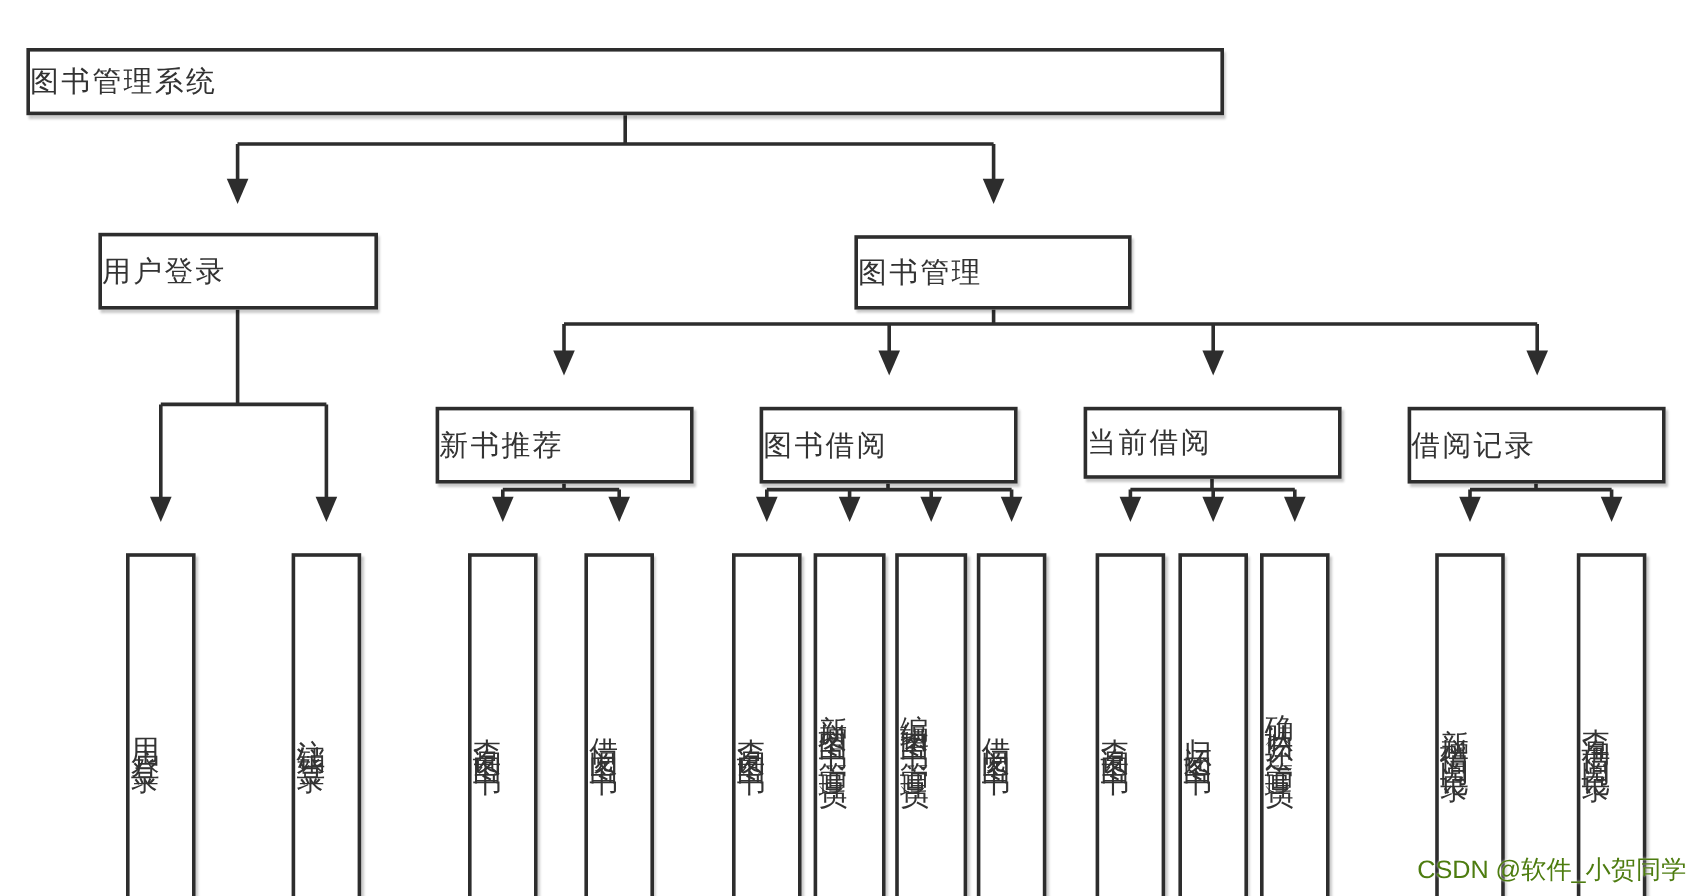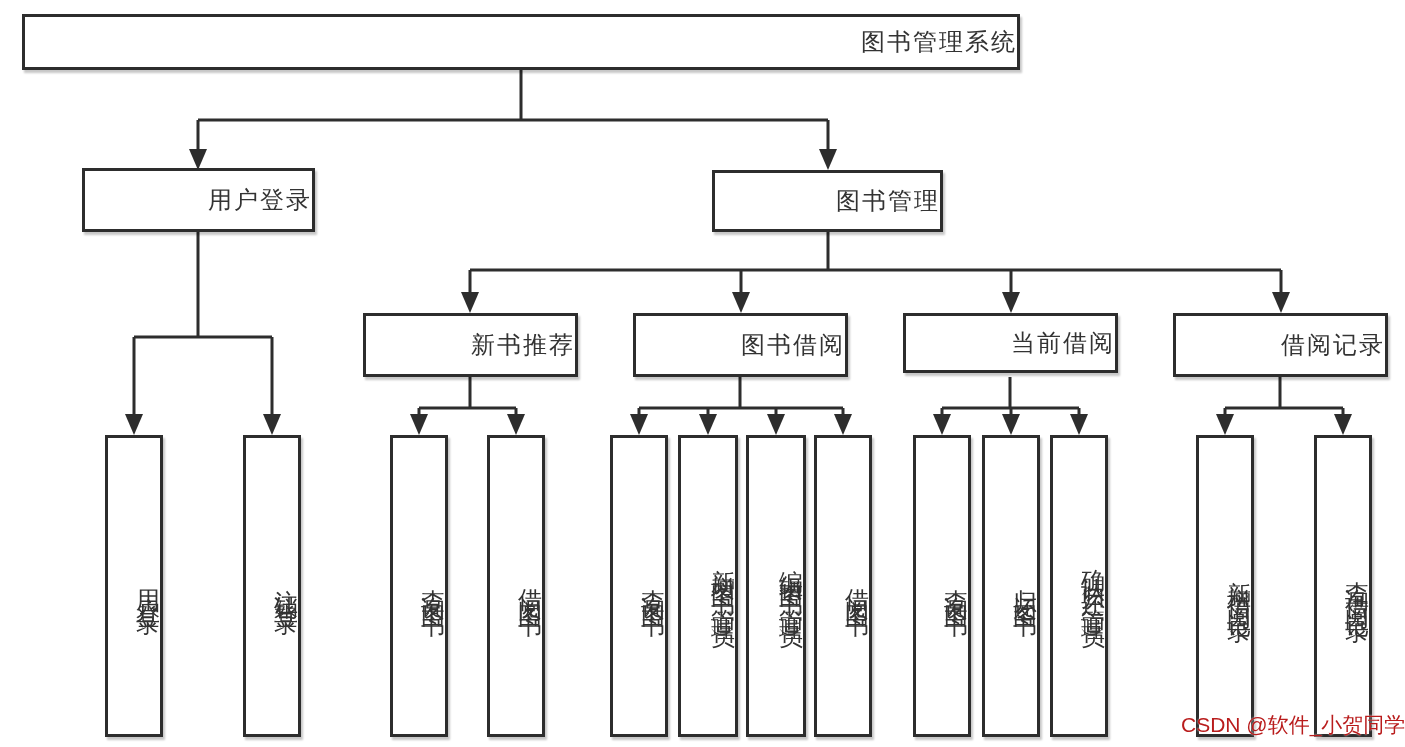--- a/index.html
+++ b/index.html
@@ -17,44 +17,45 @@
     width: 1405px; height: 747px;
     z-index: 1;
   }
   .node {
     position: absolute;
     background: #ffffff;
     border: 3px solid #2d2d2d;
     box-sizing: border-box;
     display: flex;
     align-items: center;
-    justify-content: flex-end;
+    justify-content: flex-start;
     box-shadow: 2px 3px 2px rgba(0,0,0,0.22);
     z-index: 2;
+    margin-top: 26px;
   }
   .htext {
     font-size: 24px;
     color: #333333;
     letter-spacing: 2px;
     white-space: nowrap;
   }
   .vtext {
     writing-mode: vertical-rl;
     text-orientation: mixed;
     font-size: 24px;
     letter-spacing: 8px;
     color: #333333;
     line-height: 1;
   }
   .watermark {
     position: absolute;
     left: 1181px;
     top: 711px;
     font-size: 21px;
-    color: #b91c1c;
+    color: #4d7c0f;
     text-shadow: 0 0 2px #ffffff;
     white-space: nowrap;
     z-index: 3;
   }
 </style>
 </head>
 <body>
 
 <div class="canvas">
 

